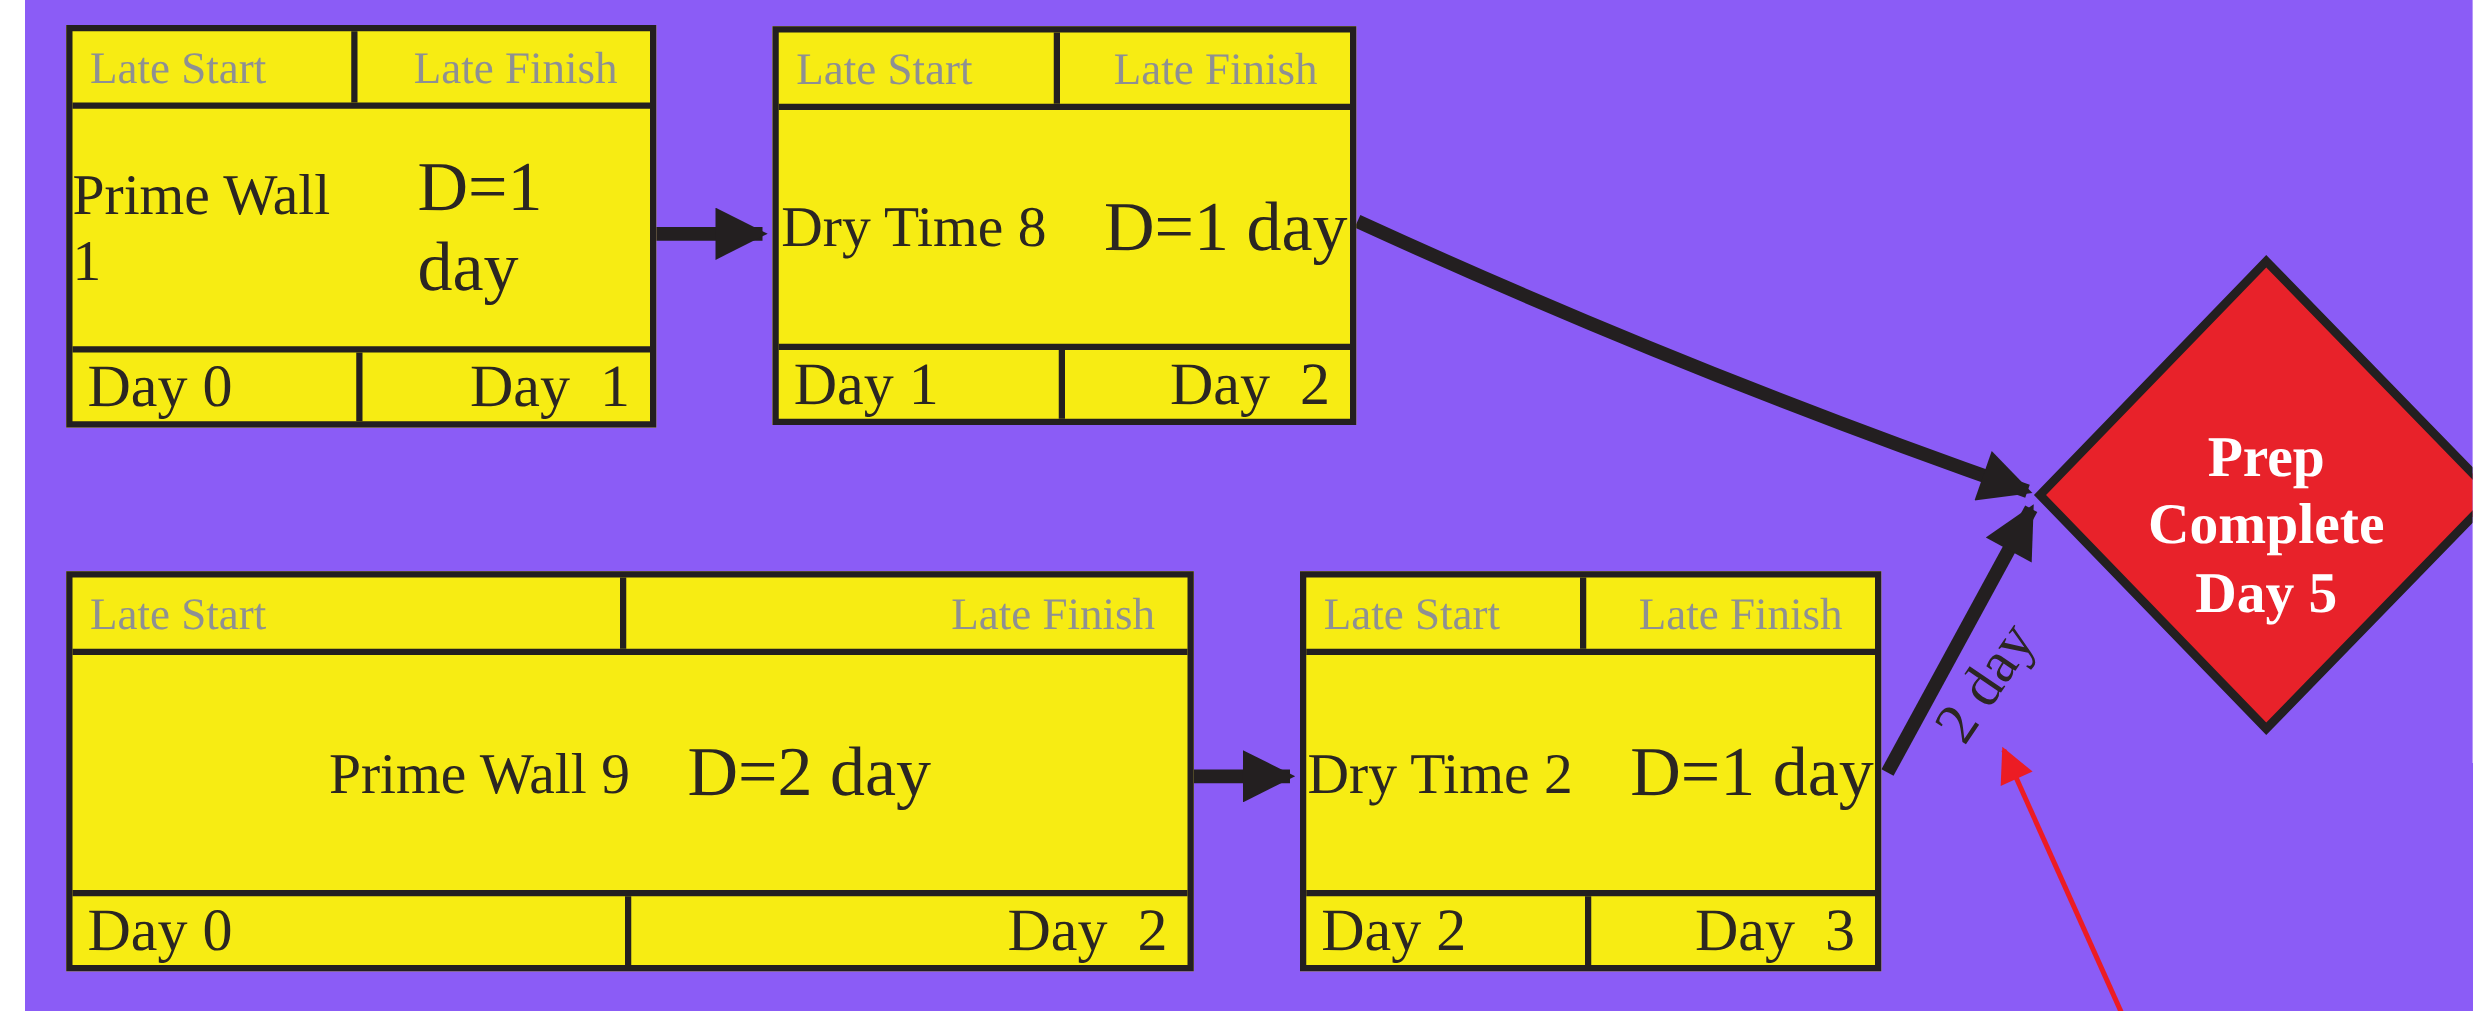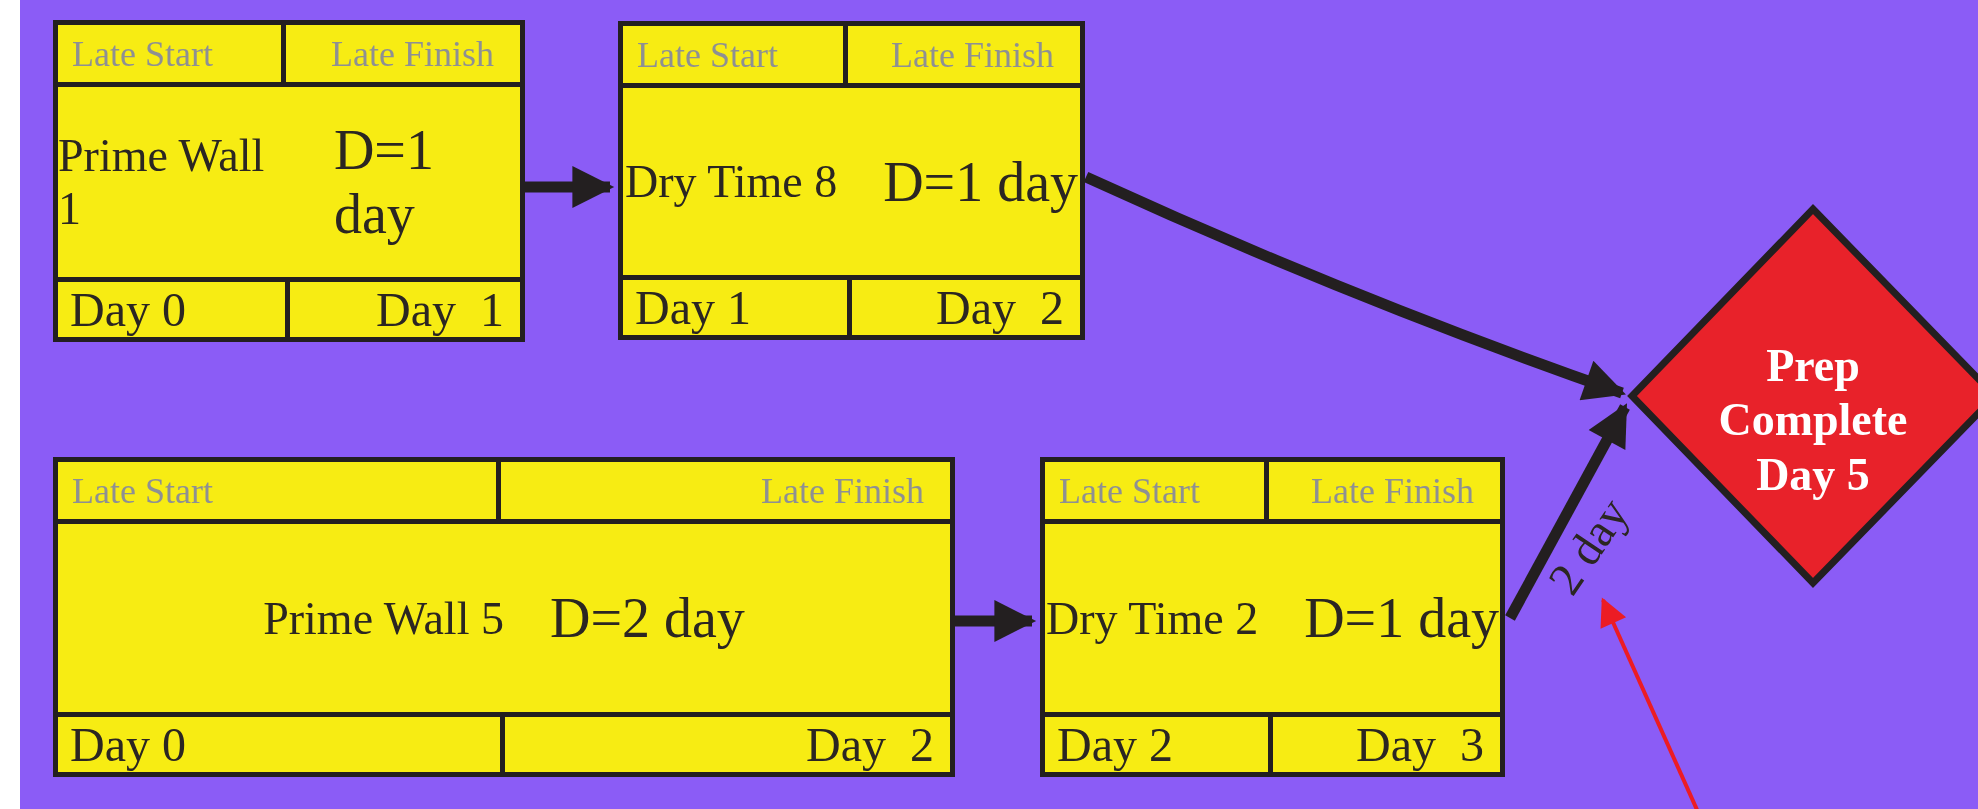--- a/index.html
+++ b/index.html
@@ -155,21 +155,21 @@
       <div class="cell-r">Day  2</div>
     </div>
   </div>
 
   <div class="node" id="node-3">
     <div class="hdr">
       <div class="cell-l">Late Start</div>
       <div class="cell-r">Late Finish</div>
     </div>
     <div class="body">
-      <div class="title">Prime Wall 5</div>
+      <div class="title">Prime Wall 9</div>
       <div class="dur">D=2 day</div>
     </div>
     <div class="ftr">
       <div class="cell-l">Day 0</div>
       <div class="cell-r">Day  2</div>
     </div>
   </div>
 
   <div class="node" id="node-4">
     <div class="hdr">

